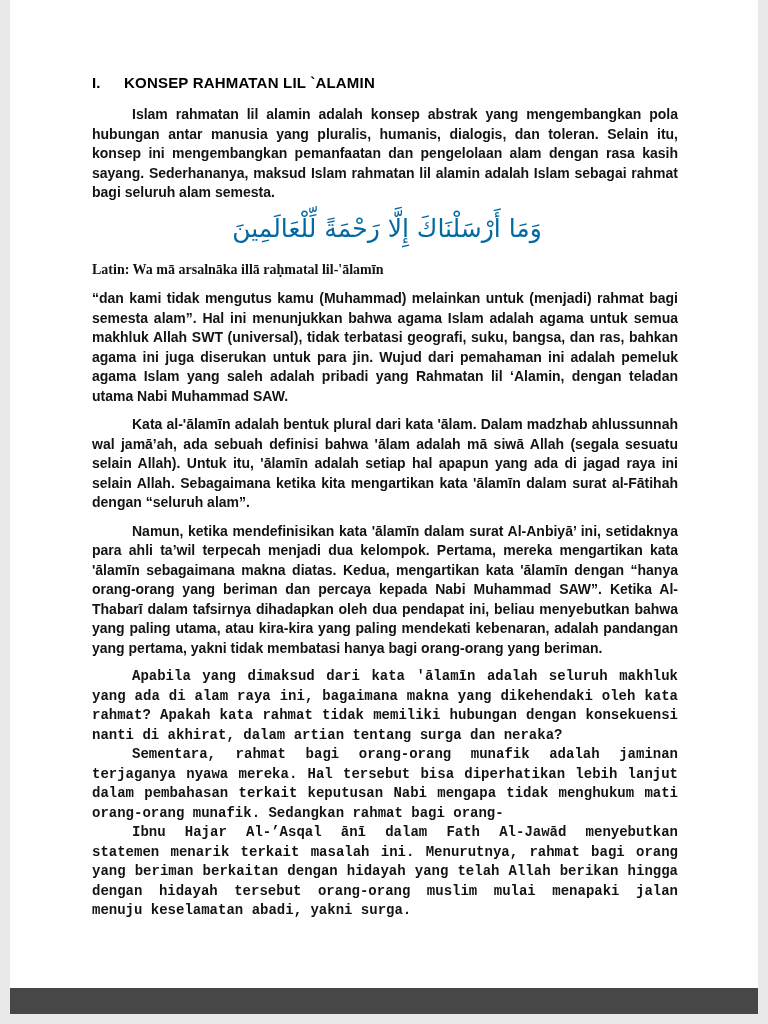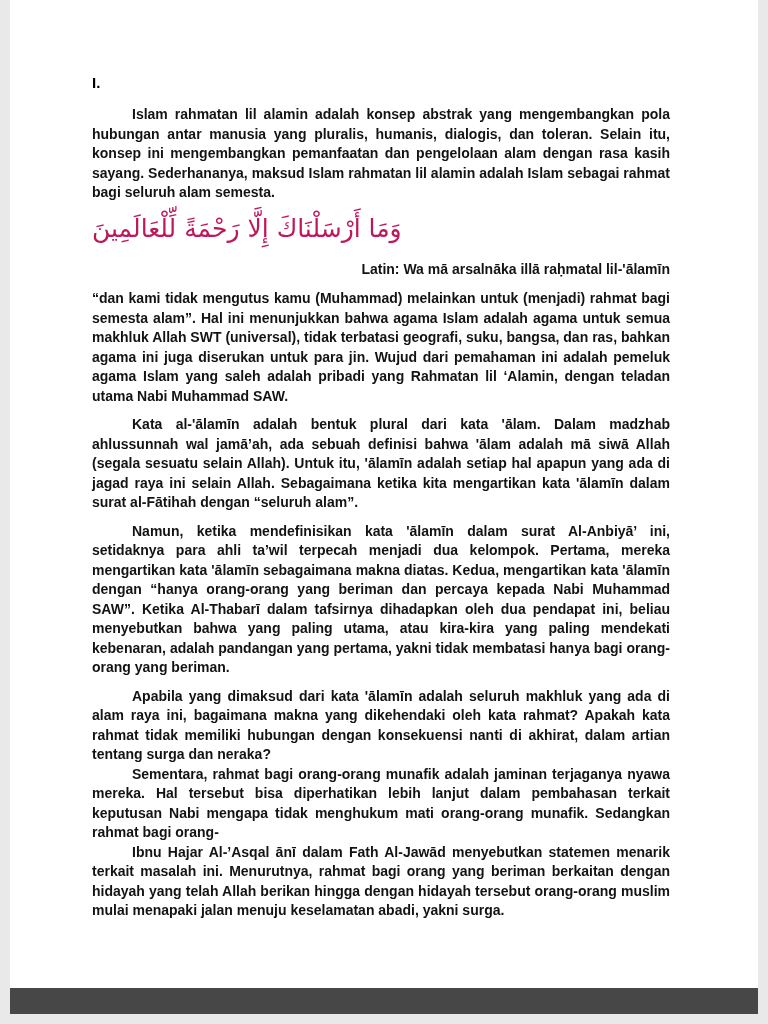--- a/index.html
+++ b/index.html
@@ -48,52 +48,55 @@
   .heading .h-num {
     width: 32px;
     flex: 0 0 32px;
   }
   p {
     font-size: 14px;
     line-height: 19.5px;
     font-weight: 700;
     color: #131313;
     text-align: justify;
-    margin: 0 12px 9px 0;
+    margin: 0 4px 9px 0;
   }
   p.indent {
     text-indent: 40px;
   }
   p.no-gap {
     margin-bottom: 0;
+    font-family: Liberation Mono, monospace;
   }
   .arabic {
     font-family: "DejaVu Sans", sans-serif;
     font-size: 25px;
     font-weight: 400;
-    color: #be185d;
-    text-align: left;
+    color: #0369a1;
+    text-align: center;
     direction: rtl;
     margin: 6px 0 14px 0;
     line-height: 34px;
   }
   .latin {
-    text-align: right;
+    text-align: left;
     margin-bottom: 10px;
+    font-family: Liberation Serif, serif;
   }
 </style>
 </head>
 <body>
 
 <div class="viewer">
 
   <div class="page">
 
     <h1 class="heading">
       <span class="h-num">I.</span>
+      <span class="h-text">KONSEP RAHMATAN LIL `ALAMIN</span>
     </h1>
 
     <p class="indent">Islam rahmatan lil alamin adalah konsep abstrak yang mengembangkan pola hubungan antar manusia yang pluralis, humanis, dialogis, dan toleran. Selain itu, konsep ini mengembangkan pemanfaatan dan pengelolaan alam dengan rasa kasih sayang. Sederhananya, maksud Islam rahmatan lil alamin adalah Islam sebagai rahmat bagi seluruh alam semesta.</p>
 
 
     <div class="arabic">وَمَا أَرْسَلْنَاكَ إِلَّا رَحْمَةً لِّلْعَالَمِينَ</div>
 
     <p class="latin">Latin: Wa mā arsalnāka illā raḥmatal lil-'ālamīn</p>
 
     <p>“dan kami tidak mengutus kamu (Muhammad) melainkan untuk (menjadi) rahmat bagi semesta alam”. Hal ini menunjukkan bahwa agama Islam adalah agama untuk semua makhluk Allah SWT (universal), tidak terbatasi geografi, suku, bangsa, dan ras, bahkan agama ini juga diserukan untuk para jin. Wujud dari pemahaman ini adalah pemeluk agama Islam yang saleh adalah pribadi yang Rahmatan lil ‘Alamin, dengan teladan utama Nabi Muhammad SAW.</p>

